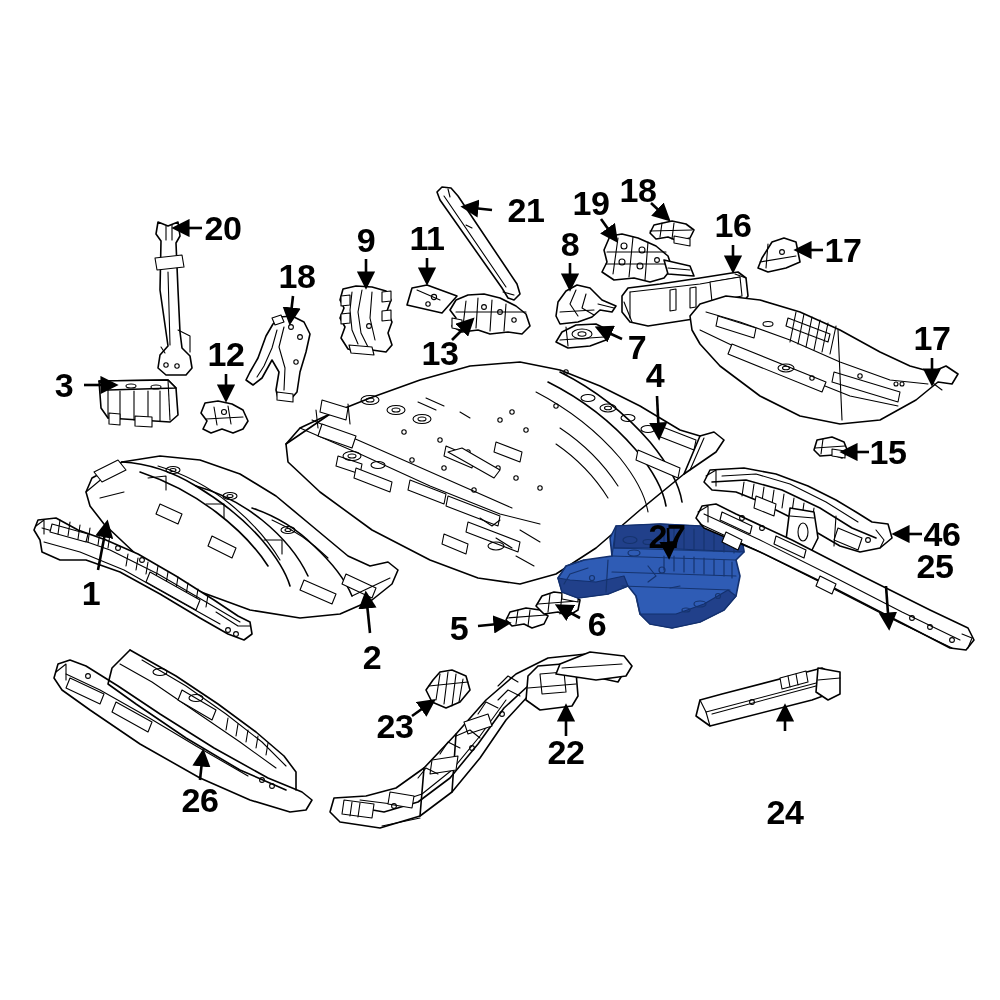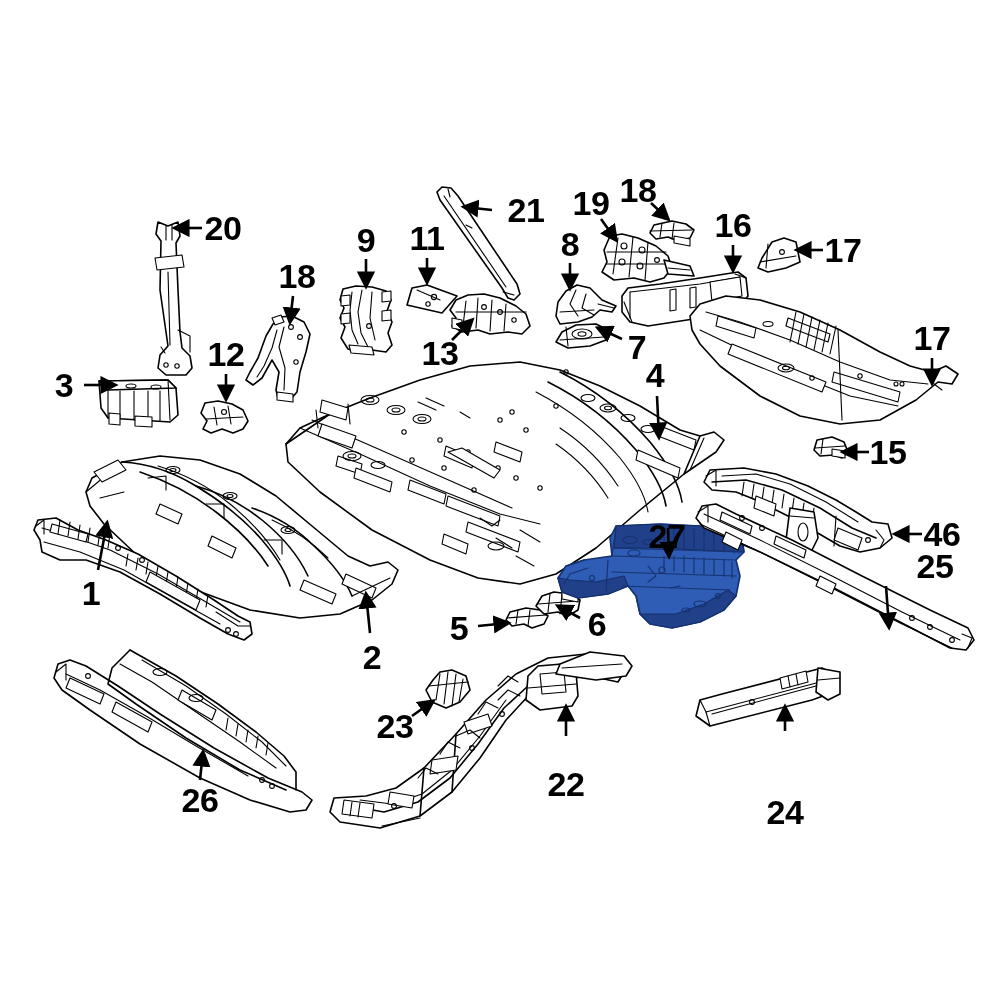--- a/index.html
+++ b/index.html
@@ -550,21 +550,21 @@
       <div class="callout-num" style="left: 226px; top: 354px;">12</div>
       <div class="callout-num" style="left: 440px; top: 353px;">13</div>
       <div class="callout-num" style="left: 932px; top: 338px;">17</div>
       <div class="callout-num" style="left: 888px; top: 452px;">15</div>
       <div class="callout-num" style="left: 733px; top: 225px;">16</div>
       <div class="callout-num" style="left: 843px; top: 250px;">17</div>
       <div class="callout-num" style="left: 638px; top: 190px;">18</div>
       <div class="callout-num" style="left: 591px; top: 203px;">19</div>
       <div class="callout-num" style="left: 223px; top: 228px;">20</div>
       <div class="callout-num" style="left: 513px; top: 210px; margin-left: 13px;">21</div>
-      <div class="callout-num" style="left: 566px; top: 784px; text-align: right;">22</div>
+      <div class="callout-num" style="left: 566px; top: 752px; text-align: right;">22</div>
       <div class="callout-num" style="left: 395px; top: 726px;">23</div>
       <div class="callout-num" style="left: 785px; top: 764px; margin-top: 48px;">24</div>
       <div class="callout-num" style="left: 935px; top: 566px;">25</div>
       <div class="callout-num" style="left: 200px; top: 800px;">26</div>
       <div class="callout-num" style="left: 667px; top: 536px;">27</div>
       <div class="callout-num" style="left: 942px; top: 534px;">46</div>
     </div>
 
 </div>
 

